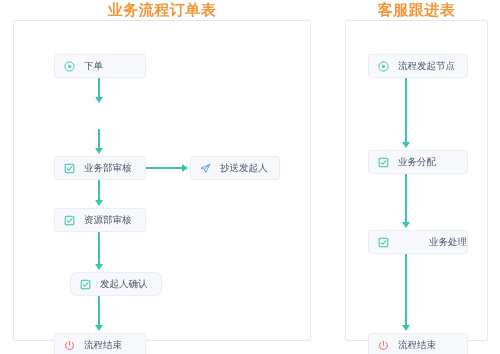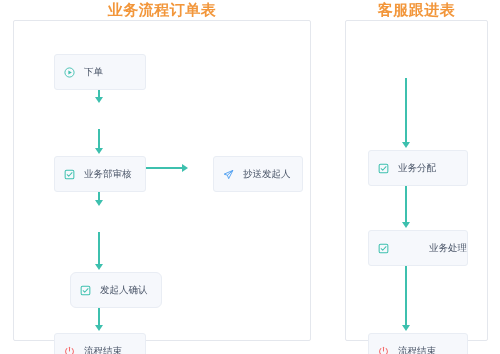--- a/index.html
+++ b/index.html
@@ -46,21 +46,21 @@
     background: #ffffff;
     box-sizing: border-box;
   }
   .panel-wrap.left  .panel-box { height: 321px; }
   .panel-wrap.right .panel-box { height: 321px; }
 
   
   .node {
     position: absolute;
     box-sizing: border-box;
-    height: 36px;
+    height: 24px;
     border: 1px solid #e9edf4;
     border-radius: 3px;
     background: #f6f8fc;
     display: flex;
     align-items: center;
     padding-left: 9px;
     white-space: nowrap;
   }
   .node-label {
     font-size: 9.5px;
@@ -131,26 +131,33 @@
           </svg>
           <span class="node-label">下单</span>
         </div>
         <div class="node" style="left: 40px; top: 135px; width: 92px;">
           <svg viewBox="0 0 24 24" class="node-icon">
             <rect x="2.5" y="2.5" width="19" height="19" rx="3" fill="none" stroke="#3dc0ae" stroke-width="2.2"></rect>
             <path d="M7 12.5 L10.3 15.8 L17.5 8" fill="none" stroke="#3dc0ae" stroke-width="2.2" stroke-linecap="round" stroke-linejoin="round"></path>
           </svg>
           <span class="node-label">业务部审核</span>
         </div>
-        <div class="node" style="left: 176px; top: 135px; width: 90px; margin-left: 23px;">
+        <div class="node" style="left: 176px; top: 135px; width: 90px;">
           <svg viewBox="0 0 24 24" class="node-icon">
             <path d="M21.5 3 L2.5 11.2 L9.6 13.6 L12.4 21 Z" fill="none" stroke="#4a9df0" stroke-width="2" stroke-linejoin="round"></path>
             <path d="M9.6 13.6 L21.5 3" fill="none" stroke="#4a9df0" stroke-width="2"></path>
           </svg>
           <span class="node-label">抄送发起人</span>
+        </div>
+        <div class="node" style="left: 40px; top: 187px; width: 92px;">
+          <svg viewBox="0 0 24 24" class="node-icon">
+            <rect x="2.5" y="2.5" width="19" height="19" rx="3" fill="none" stroke="#3dc0ae" stroke-width="2.2"></rect>
+            <path d="M7 12.5 L10.3 15.8 L17.5 8" fill="none" stroke="#3dc0ae" stroke-width="2.2" stroke-linecap="round" stroke-linejoin="round"></path>
+          </svg>
+          <span class="node-label">资源部审核</span>
         </div>
         <div class="node" style="left: 56px; top: 251px; width: 92px; border-radius: 6px;">
           <svg viewBox="0 0 24 24" class="node-icon">
             <rect x="2.5" y="2.5" width="19" height="19" rx="3" fill="none" stroke="#3dc0ae" stroke-width="2.2"></rect>
             <path d="M7 12.5 L10.3 15.8 L17.5 8" fill="none" stroke="#3dc0ae" stroke-width="2.2" stroke-linecap="round" stroke-linejoin="round"></path>
           </svg>
           <span class="node-label">发起人确认</span>
         </div>
         <div class="node" style="left: 40px; top: 312px; width: 92px;">
           <svg viewBox="0 0 24 24" class="node-icon">
@@ -163,20 +170,27 @@
     </div>
     <div class="panel-wrap right">
       <div class="panel-title" style="color: rgb(242, 150, 58); font-family: Liberation Serif, serif;">客服跟进表</div>
       <div class="panel-box">
         <div class="conn-v" style="left: 59px; top: 57px; height: 68px;"></div>
         <div class="arrow-down" style="left: 56px; top: 121px;"></div>
         <div class="conn-v" style="left: 59px; top: 153px; height: 52px;"></div>
         <div class="arrow-down" style="left: 56px; top: 201px;"></div>
         <div class="conn-v" style="left: 59px; top: 233px; height: 75px;"></div>
         <div class="arrow-down" style="left: 56px; top: 304px;"></div>
+        <div class="node" style="left: 22px; top: 33px; width: 100px;">
+          <svg viewBox="0 0 24 24" class="node-icon">
+            <circle cx="12" cy="12" r="10" fill="none" stroke="#3dc0ae" stroke-width="2"></circle>
+            <path d="M9.5 7.5 L17 12 L9.5 16.5 Z" fill="#3dc0ae"></path>
+          </svg>
+          <span class="node-label">流程发起节点</span>
+        </div>
         <div class="node" style="left: 22px; top: 129px; width: 100px;">
           <svg viewBox="0 0 24 24" class="node-icon">
             <rect x="2.5" y="2.5" width="19" height="19" rx="3" fill="none" stroke="#3dc0ae" stroke-width="2.2"></rect>
             <path d="M7 12.5 L10.3 15.8 L17.5 8" fill="none" stroke="#3dc0ae" stroke-width="2.2" stroke-linecap="round" stroke-linejoin="round"></path>
           </svg>
           <span class="node-label">业务分配</span>
         </div>
         <div class="node" style="left: 22px; top: 209px; width: 100px; justify-content: space-between;">
           <svg viewBox="0 0 24 24" class="node-icon">
             <rect x="2.5" y="2.5" width="19" height="19" rx="3" fill="none" stroke="#3dc0ae" stroke-width="2.2"></rect>

